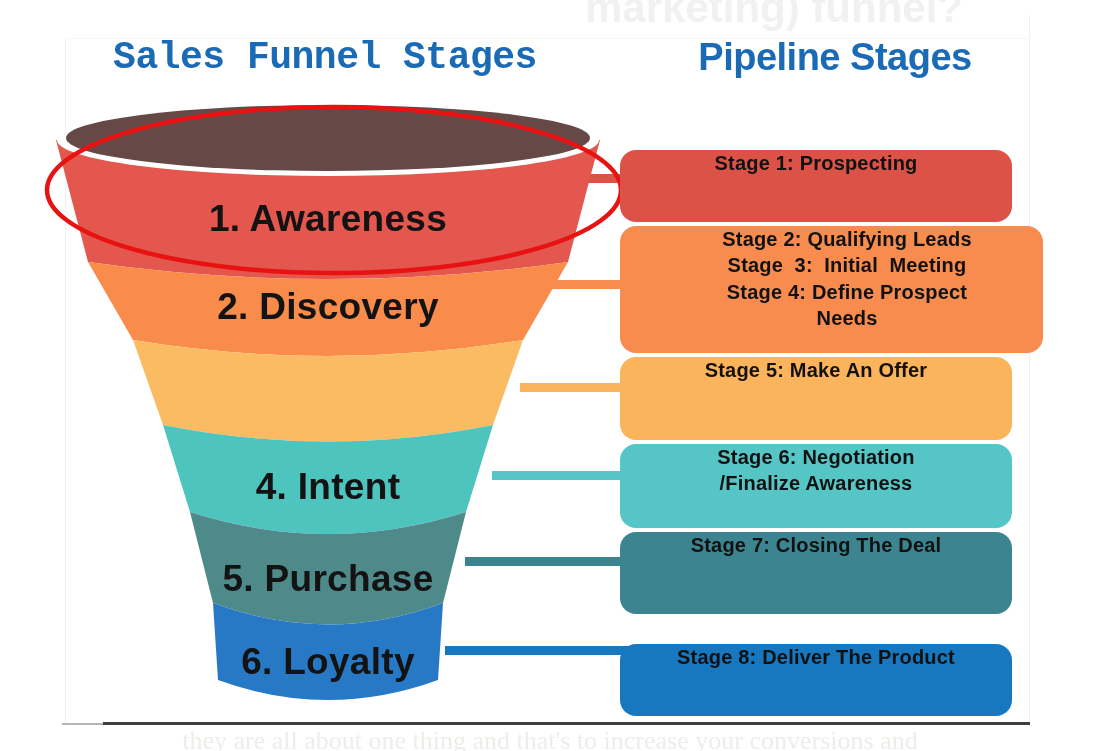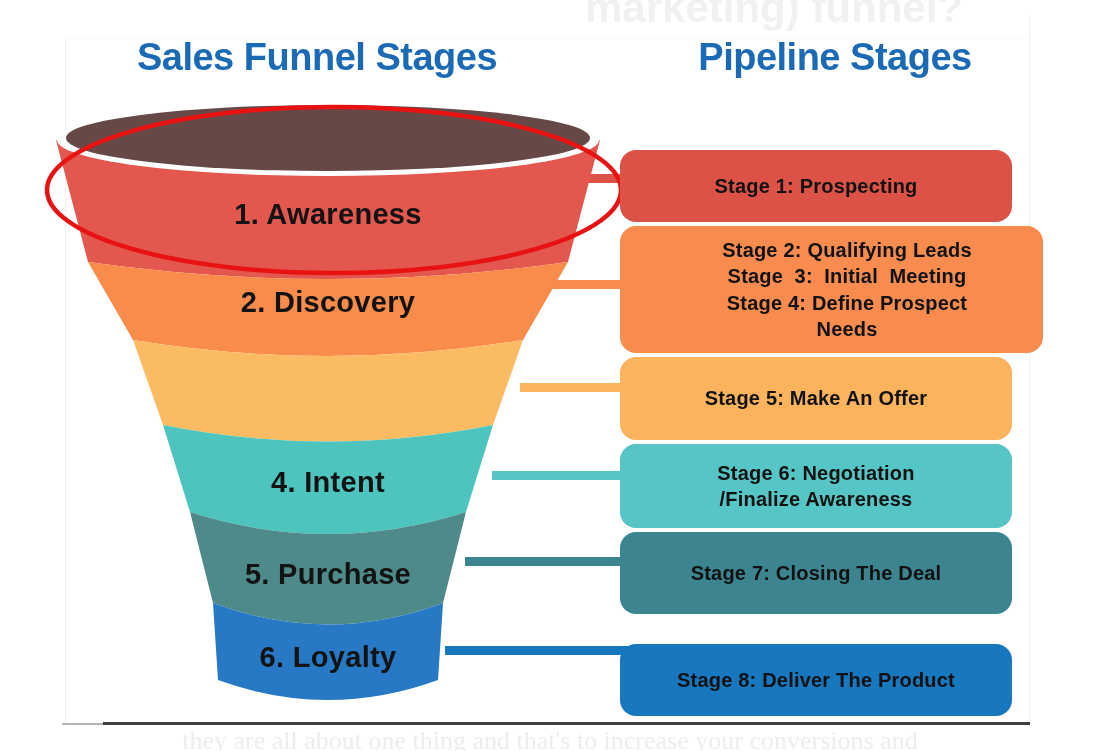--- a/index.html
+++ b/index.html
@@ -13,30 +13,30 @@
   }
   .faint-bottom{
     position:absolute;top:726px;left:0;width:1100px;text-align:center;
     font-family:"Liberation Serif",serif;font-size:26px;white-space:nowrap;
   }
   .img-edge{position:absolute;background:#f0f0f0;}
   .title{
     position:absolute;top:36px;height:44px;font-size:38px;font-weight:bold;
     letter-spacing:-0.5px;text-align:center;
   }
-  .title.left{left:92px;width:450px;}
+  .title.left{left:100px;width:450px;font-family:Liberation Mono, monospace;}
   .title.right{left:640px;width:390px;}
   svg.funnel{position:absolute;left:0;top:0;}
   .stage-label{
     position:absolute;left:28px;width:600px;text-align:center;
-    font-size:29px;font-weight:bold;color:#131313;letter-spacing:0.3px;
+    font-size:37px;font-weight:bold;color:#131313;letter-spacing:0.3px;
   }
   .pbox{
     position:absolute;left:620px;width:392px;border-radius:16px;
-    display:flex;flex-direction:column;justify-content:center;align-items:center;
+    display:flex;flex-direction:column;align-items:center;
     text-align:center;
   }
   .pbox .line{
     display:block;font-size:20px;font-weight:bold;color:#111111;
     line-height:1.32;letter-spacing:0.2px;white-space:pre-wrap;
   }
   .rule-dark{position:absolute;top:722px;left:103px;width:927px;height:3px;background:#3f3f3f;}
   .rule-gray{position:absolute;top:723px;left:62px;width:41px;height:2px;background:#b5b5b5;}
 </style>
 </head>

